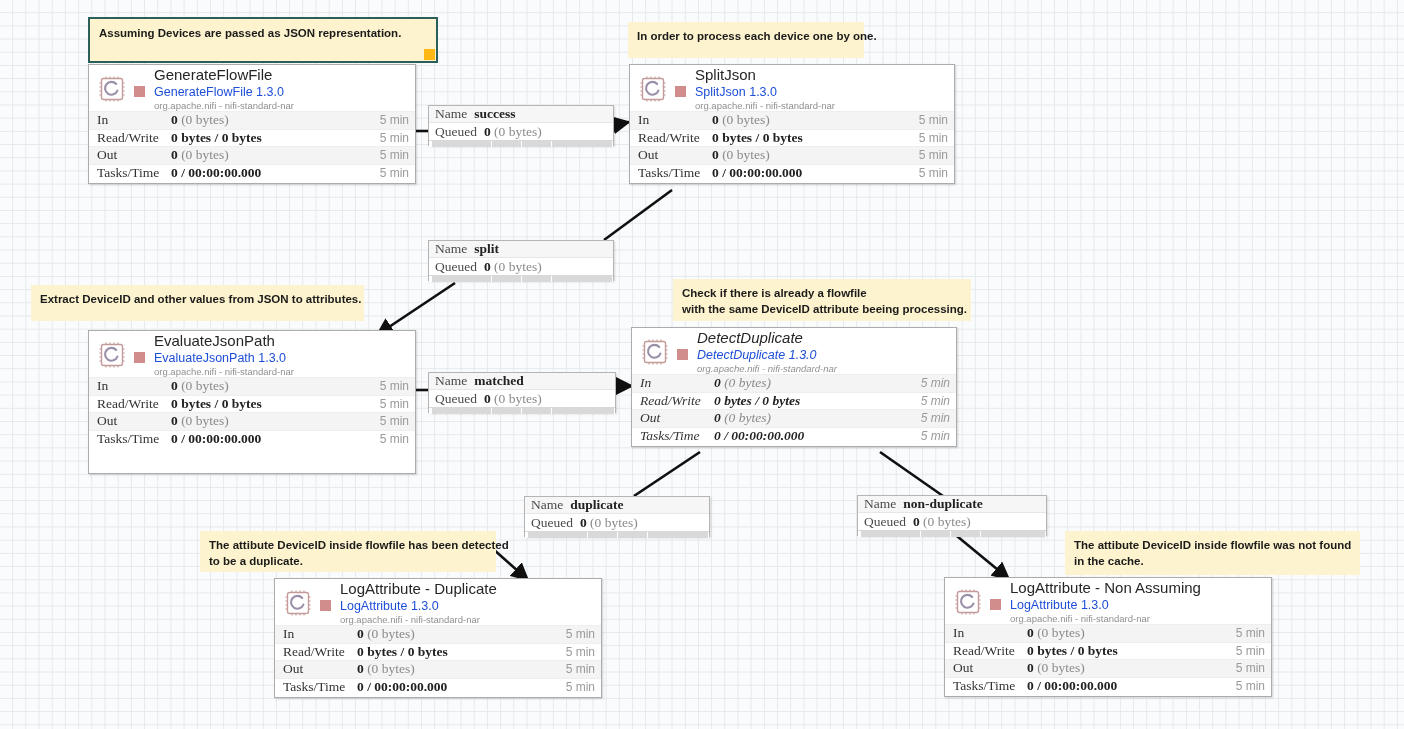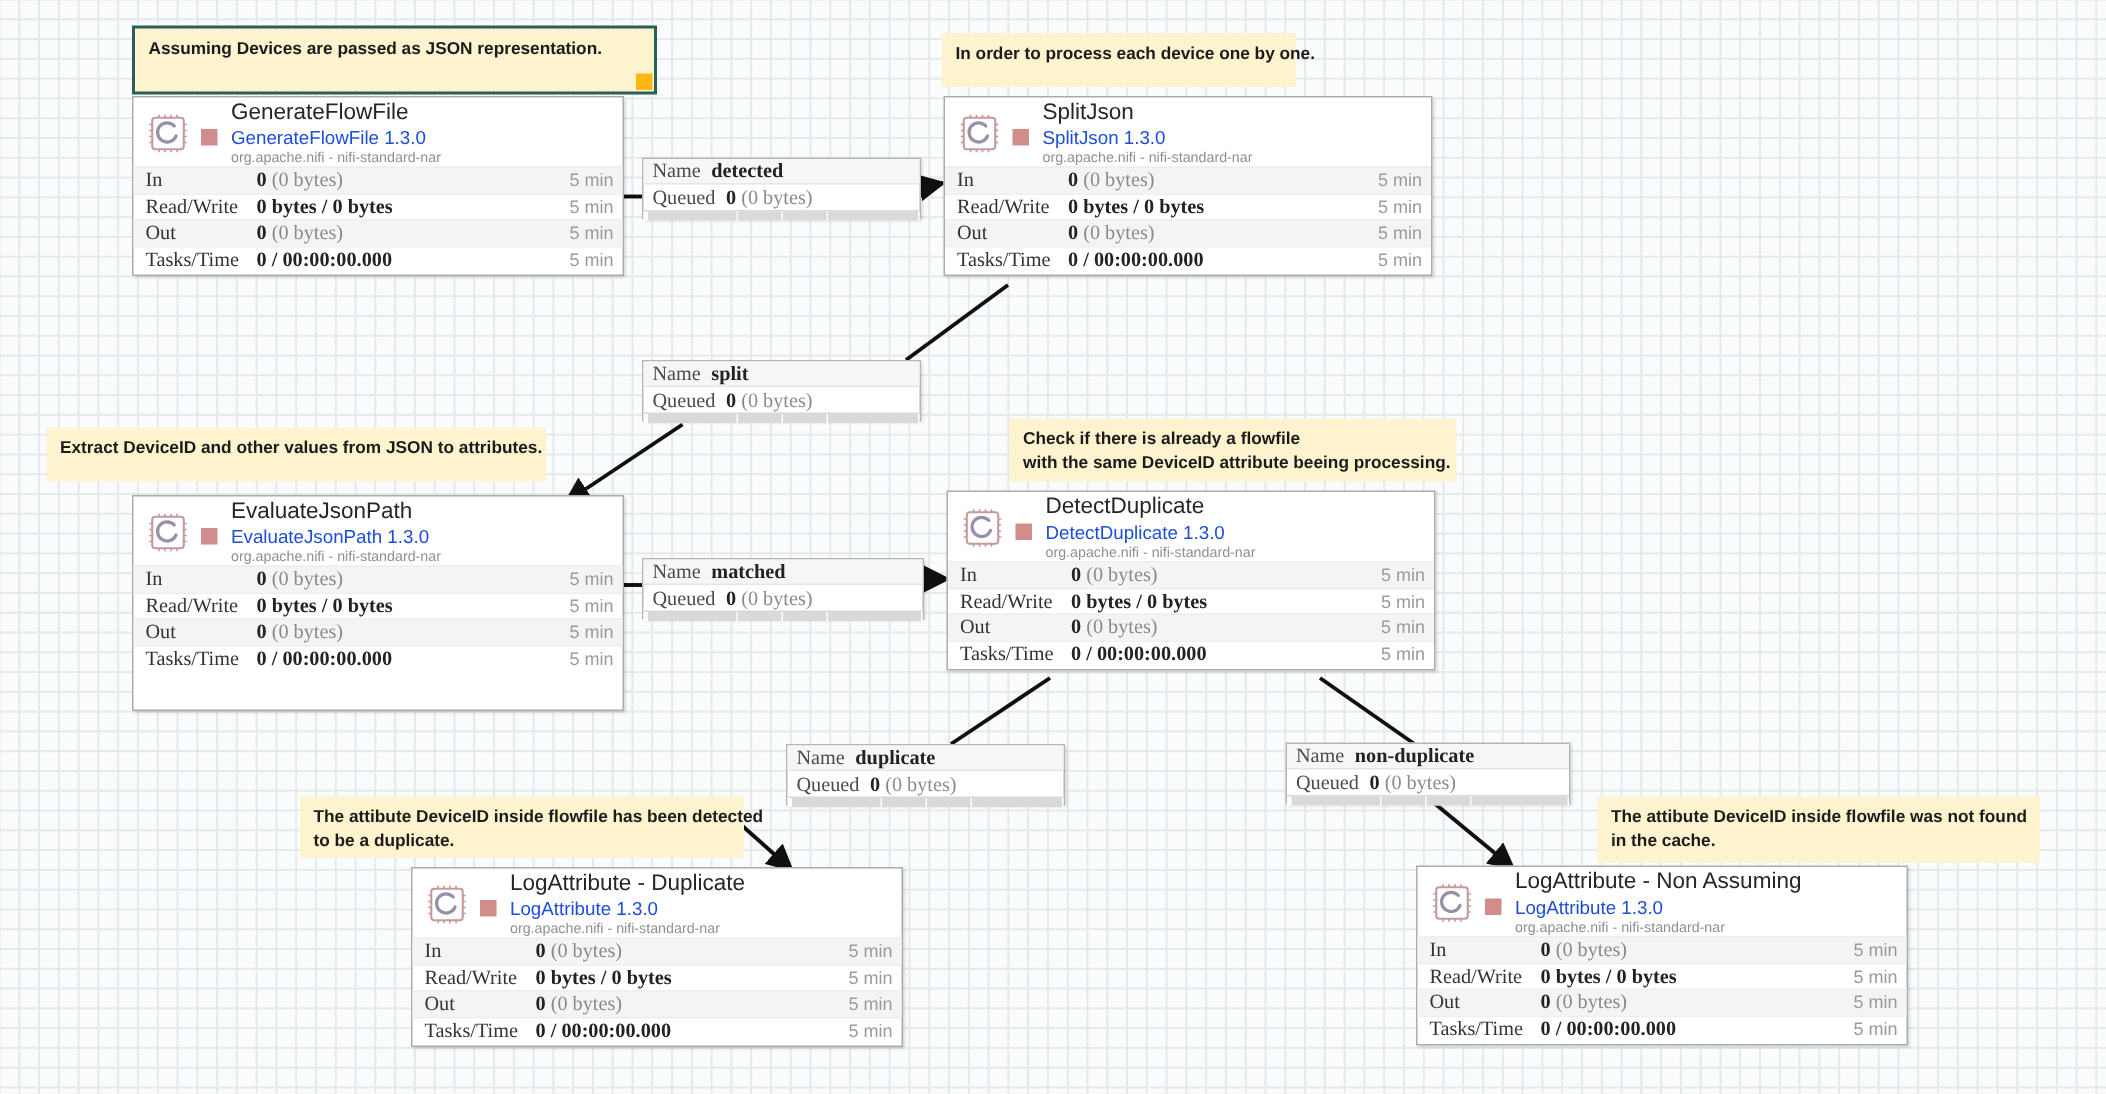--- a/index.html
+++ b/index.html
@@ -405,21 +405,21 @@
       <span class="stat-value"><b>0</b> <span class="muted">(0 bytes)</span></span>
       <span class="stat-time">5 min</span>
     </div>
     <div class="stat-row">
       <span class="stat-label">Tasks/Time</span>
       <span class="stat-value"><b>0 / 00:00:00.000</b> <span class="muted"></span></span>
       <span class="stat-time">5 min</span>
     </div>
   </div>
 
-  <div class="proc" style="left:631px; top:327px; width:326px; height:120px;">
+  <div class="proc" style="left:631px; top:327px; width:326px; height:120px;font-style:italic;">
     <div class="proc-head">
       <span class="chip-icon">
         <svg width="30" height="30" viewBox="0 0 30 30">
           <rect x="4.5" y="4.5" width="21" height="21" rx="2" fill="#ffffff" stroke="#c49a9a" stroke-width="1.4"></rect>
           <g stroke="#c49a9a" stroke-width="1.1">
             <line x1="9" y1="2.5" x2="9" y2="4.6"></line>
               <line x1="13" y1="2.5" x2="13" y2="4.6"></line>
             <line x1="17" y1="2.5" x2="17" y2="4.6"></line>
               <line x1="21" y1="2.5" x2="21" y2="4.6"></line>
             <line x1="9" y1="25.4" x2="9" y2="27.5"></line>
@@ -573,21 +573,21 @@
     <div class="stat-row">
       <span class="stat-label">Tasks/Time</span>
       <span class="stat-value"><b>0 / 00:00:00.000</b> <span class="muted"></span></span>
       <span class="stat-time">5 min</span>
     </div>
   </div>
 
   <div class="conn" style="left:428px; top:105px; width:186px; height:41px;">
     <div class="conn-row top">
       <span class="conn-key">Name</span>
-      <span class="conn-val">detected</span>
+      <span class="conn-val">success</span>
     </div>
     <div class="conn-row">
       <span class="conn-key">Queued</span>
       <span class="conn-val">0</span>
       <span class="conn-val">&nbsp;</span>
       <span class="muted" style="color:#8a8a8a;">(0 bytes)</span>
     </div>
     <div class="conn-bar">
       <span class="seg" style="left:3px; width:180px;"></span>
       <span class="tick" style="left:62px;"></span>

